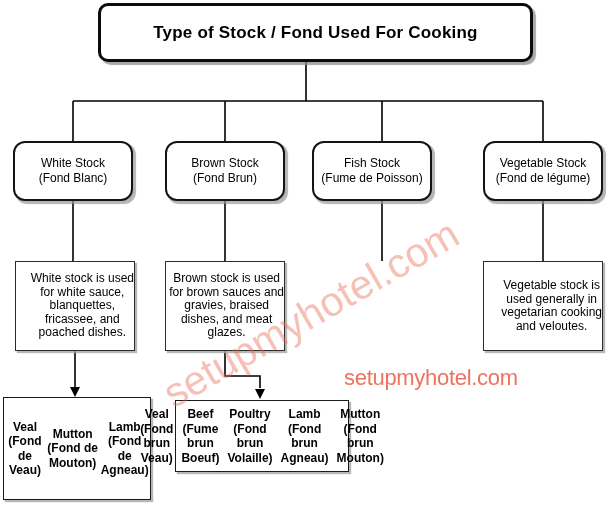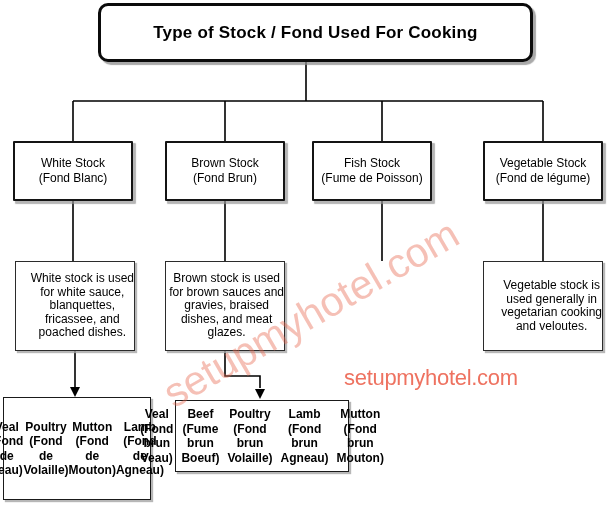--- a/index.html
+++ b/index.html
@@ -11,21 +11,21 @@
   .box{position:absolute;background:#fff;box-sizing:border-box;z-index:2;
        display:flex;align-items:center;justify-content:center;text-align:center;}
   .title-box{
     left:98px;top:3px;width:435px;height:59px;
     border:3px solid #0b0b0b;border-radius:10px;
     box-shadow:3px 3px 1px rgba(140,140,140,.75);
     font-size:17px;font-weight:bold;letter-spacing:.2px;
   }
   .stock{
     width:120px;height:60px;top:141px;
-    border:2px solid #141414;border-radius:1px;
+    border:2px solid #141414;border-radius:12px;
     box-shadow:2.5px 2.5px 1px rgba(150,150,150,.7);
     font-size:12px;line-height:15px;
   }
   .desc{
     width:120px;height:90px;top:261px;
     border:1.4px solid #2b2b2b;
     box-shadow:2px 2px 1px rgba(165,165,165,.8);
     font-size:12px;line-height:13.5px;justify-content:flex-end;
   }
   .list{
@@ -106,21 +106,20 @@
   </div>
   <div class="box desc d4">
     <span class="prewrap">Vegetable stock is
 used generally in
 vegetarian cooking
 and veloutes.</span>
   </div>
 
   <div class="box list l1">
     <div class="list-line">Veal (Fond de Veau)</div>
-    <div class="list-line">Poultry (Fond de Volaille)</div>
     <div class="list-line">Mutton (Fond de Mouton)</div>
     <div class="list-line">Lamb (Fond de Agneau)</div>
   </div>
   <div class="box list l2">
     <div class="list-line">Veal (Fond brun Veau)</div>
     <div class="list-line">Beef (Fume brun Boeuf)</div>
     <div class="list-line">Poultry (Fond brun Volaille)</div>
     <div class="list-line">Lamb (Fond brun Agneau)</div>
     <div class="list-line">Mutton (Fond brun  Mouton)</div>
   </div>

